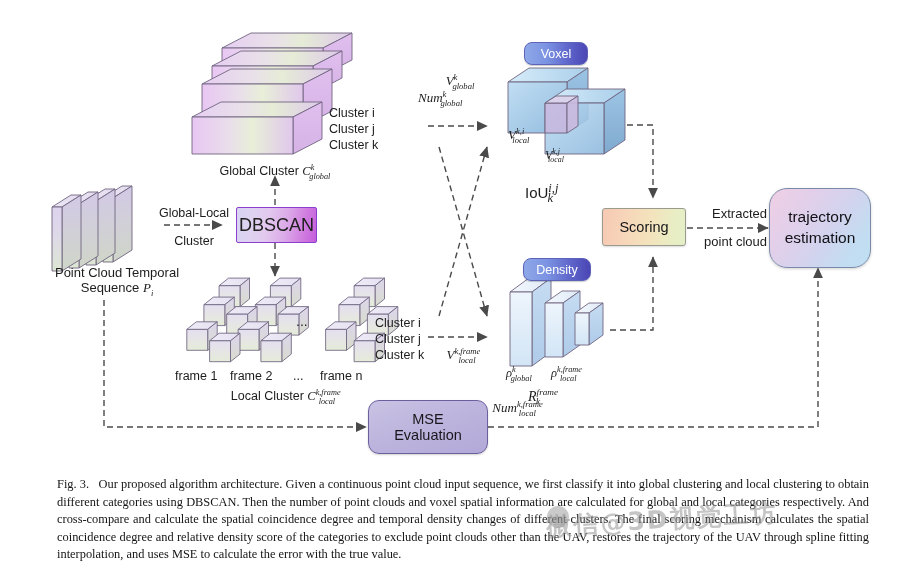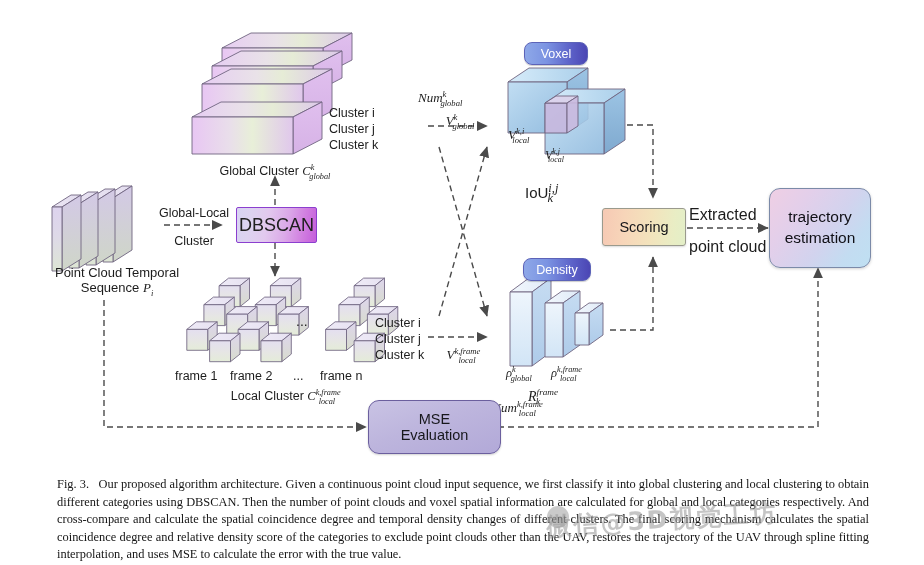--- a/index.html
+++ b/index.html
@@ -354,21 +354,21 @@
   <div class="lbl" style="left:230px;top:369px;font-size:12.5px;">frame 2</div>
   <div class="lbl" style="left:293px;top:369px;font-size:12.5px;">...</div>
   <div class="lbl" style="left:320px;top:369px;font-size:12.5px;">frame n</div>
   <div class="lbl" style="left:296px;top:313px;font-size:14px;">...</div>
 
   <div class="lbl" style="left:188px;top:388px;width:190px;text-align:center;font-size:12.5px;">
     <span>Local Cluster</span>
     <span class="mth"><span>C</span><sup>k,frame</sup><sub style="margin-left:-22px">local</sub></span>
   </div>
 
-  <div class="lbl mth" style="left:428px;top:72px;font-size:13px;text-align:center;width:64px;margin-top:40px;">
+  <div class="lbl mth" style="left:428px;top:72px;font-size:13px;text-align:center;width:64px;">
     <span>V</span><sup>k</sup><sub style="margin-left:-5px">global</sub>
   </div>
   <div class="lbl mth" style="left:418px;top:89px;font-size:13px;text-align:left;width:84px;">
     <span>Num</span><sup>k</sup><sub style="margin-left:-6px">global</sub>
   </div>
 
   <div class="lbl mth" style="left:418px;top:346px;font-size:13px;text-align:center;width:86px;">
     <span>V</span><sup>k,frame</sup><sub style="margin-left:-22px">local</sub>
   </div>
   <div class="lbl mth" style="left:432px;top:363px;font-size:13px;text-align:right;width:104px;margin-top:36px;">
@@ -396,40 +396,40 @@
   <div class="lbl mth" style="left:506px;top:365px;font-size:12.5px;">
     <span>ρ</span><sup>k</sup><sub style="margin-left:-5px">global</sub>
   </div>
   <div class="lbl mth" style="left:551px;top:365px;font-size:12.5px;">
     <span>ρ</span><sup>k,frame</sup><sub style="margin-left:-22px">local</sub>
   </div>
   <div class="lbl mth" style="left:528px;top:387px;font-size:14px;">
     <span>R</span><sup>frame</sup><sub style="margin-left:-22px">k</sub>
   </div>
 
-  <div class="lbl" style="left:689px;top:206px;width:78px;text-align:left;font-size:16px;">
+  <div class="lbl" style="left:689px;top:206px;width:78px;text-align:right;font-size:13px;">
     <div>Extracted</div>
     <div style="height:13px"></div>
     <div>point cloud</div>
   </div>
 
   <div class="box box-dbscan" style="left:236px;top:207px;width:81px;height:36px;align-items:center;">
     <span>DBSCAN</span>
   </div>
 
-  <div class="box box-mse" style="left:368px;top:400px;width:133px;height:54px;flex-direction:column;">
+  <div class="box box-mse" style="left:368px;top:400px;width:120px;height:54px;flex-direction:column;">
     <span>MSE</span>
     <span>Evaluation</span>
   </div>
 
   <div class="box box-scoring" style="left:602px;top:208px;width:84px;height:38px;">
     <span>Scoring</span>
   </div>
 
-  <div class="box box-traj" style="left:769px;top:188px;width:102px;height:80px;flex-direction:column;border-radius:11px;">
+  <div class="box box-traj" style="left:769px;top:188px;width:102px;height:80px;flex-direction:column;">
     <span>trajectory</span>
     <span>estimation</span>
   </div>
 
 </div>
 
 <div id="caption">
   <span class="capnum">Fig. 3.</span>&nbsp;&nbsp;
   <span>Our proposed algorithm architecture. Given a continuous point cloud input sequence, we first classify it into global clustering and local clustering to obtain different categories using DBSCAN. Then the number of point clouds and voxel spatial information are calculated for global and local categories respectively. And cross-compare and calculate the spatial coincidence degree and temporal density changes of different clusters. The final scoring mechanism calculates the spatial coincidence degree and relative density score of the categories to exclude point clouds other than the UAV, restores the trajectory of the UAV through spline fitting interpolation, and uses MSE to calculate the error with the true value.</span>
 </div>

